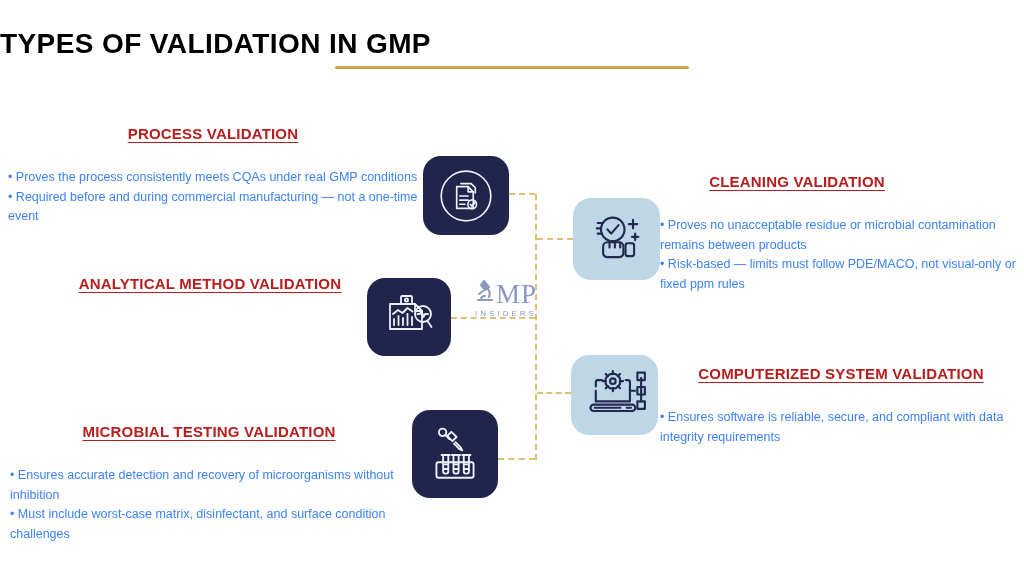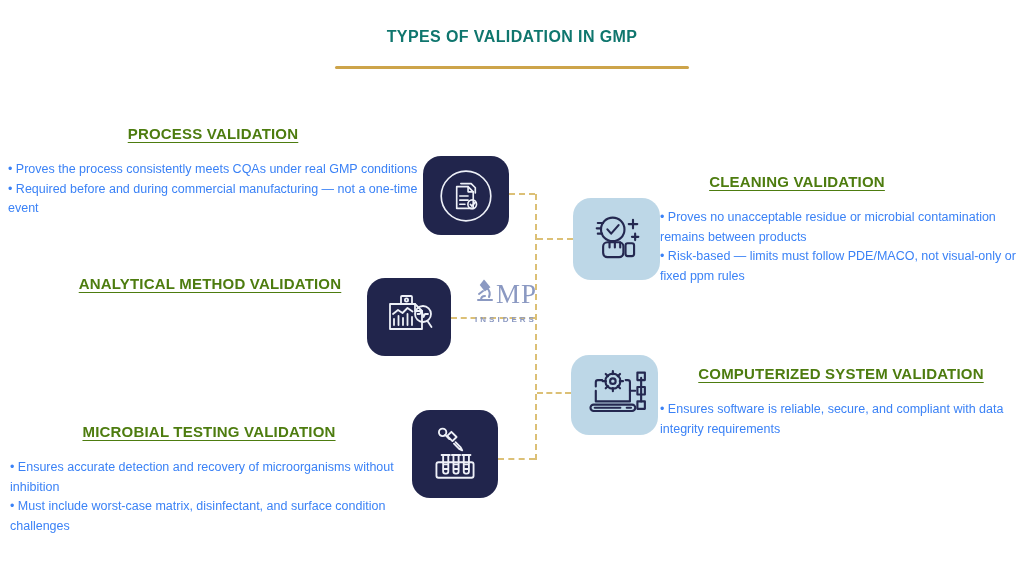--- a/index.html
+++ b/index.html
@@ -3,32 +3,32 @@
 <meta charset="utf-8">
 <style>
   * { margin:0; padding:0; box-sizing:border-box; }
   html,body { background:#ffffff; }
   .canvas {
     position:relative; width:1024px; height:576px; background:#ffffff;
     font-family:"Liberation Sans", sans-serif; overflow:hidden;
   }
   .page-title {
     position:absolute; left:0; top:28px; width:100%;
-    text-align:center; font-size:16px; font-weight:bold; color:#0f766e;
+    text-align:left; font-size:28px; font-weight:bold; color:#000000;
     letter-spacing:0.4px;
   }
   .title-underline {
     position:absolute; left:335px; top:66px; width:354px; height:3px;
     background:#cda44a; border-radius:2px;
   }
   .section { position:absolute; }
   .section h2 {
-    font-size:15px; line-height:19px; font-weight:bold; color:#4d7c0f;
+    font-size:15px; line-height:19px; font-weight:bold; color:#b91c1c;
     text-align:center; text-decoration:underline; text-underline-offset:3px;
-    letter-spacing:0.2px; margin-bottom:17px;
+    letter-spacing:0.2px; margin-bottom:25px;
   }
   .bullets p {
     font-size:12.5px; line-height:19.5px; color:#3b82f6;
   }
   
   .sec-process        { left:8px;   top:124px; width:410px; }
   .sec-analytical     { left:20px;   top:274px; width:380px; }
   .sec-analytical .bullets { width:362px; }
   .sec-microbial      { left:10px;  top:422px; width:398px; }
   .sec-cleaning       { left:660px; top:172px; width:360px; }
@@ -57,21 +57,21 @@
   .conn-h1 { left:509px; top:193px; width:26px; }
   .conn-h2 { left:537px; top:238px; width:36px; }
   .conn-h3 { left:451px; top:317px; width:84px; }
   .conn-h4 { left:537px; top:392px; width:34px; }
   .conn-h5 { left:498px; top:458px; width:37px; }
 
   
   .brand { position:absolute; left:464px; top:279px; width:84px; text-align:center; color:#8b99c2; }
   .brand-row { display:flex; align-items:flex-end; justify-content:center; gap:1px; }
   .brand-mp { font-family:"Liberation Serif", serif; font-size:27px; line-height:26px; font-weight:500; letter-spacing:1px; }
-  .brand-sub { font-size:8px; letter-spacing:3px; margin-top:8px; font-weight:bold; }
+  .brand-sub { font-size:8px; letter-spacing:3px; margin-top:2px; font-weight:normal; }
 </style>
 </head>
 <body>
 
 <div class="canvas">
 
   <div class="page-title">TYPES OF VALIDATION IN GMP</div>
   <div class="title-underline"></div>
 
   <div class="section sec-process">

